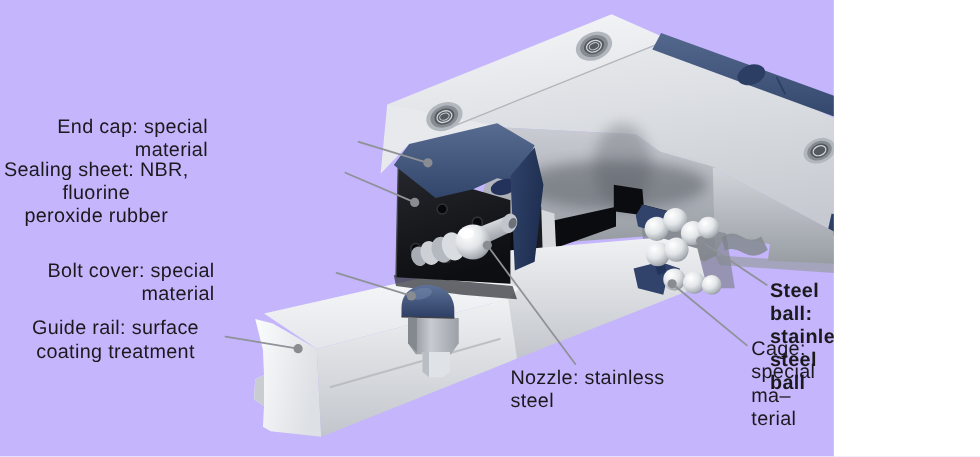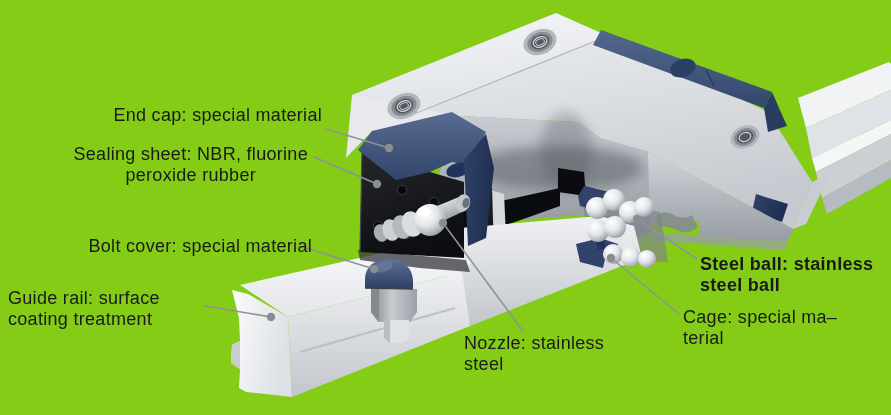--- a/index.html
+++ b/index.html
@@ -1,29 +1,29 @@
 <!DOCTYPE html>
 <html><head>
 <meta charset="utf-8">
 <style>
   html,body{margin:0;padding:0;background:#ffffff;}
   .canvas{
-    position:relative;width:891px;height:415px;background:#84cc16;
+    position:relative;width:758px;height:415px;background:#c4b5fd;
     overflow:hidden;font-family:"Liberation Sans",sans-serif;
   }
   .art{position:absolute;left:0;top:0;}
   .label{
     position:absolute;font-size:18px;line-height:21px;letter-spacing:.3px;
     color:#1a1a1c;white-space:pre-line;
   }
   .lab-right{text-align:right;}
-  .lab-center{text-align:left;}
+  .lab-center{text-align:center;}
   #lab-end-cap   {right:569px;top:105px;}
   #lab-sealing   {right:583px;top:144px;text-align:center;}
-  #lab-bolt      {right:579px;top:236px;}
+  #lab-bolt      {right:563px;top:236px;}
   #lab-rail      {left:8px;top:288px;width:194px;}
   #lab-nozzle    {left:464px;top:333px;}
   #lab-cage      {left:683px;top:307px;}
   #lab-ball      {left:700px;top:254px;font-weight:bold;}
 </style>
 </head>
 <body>
 
 <div class="canvas">
 

